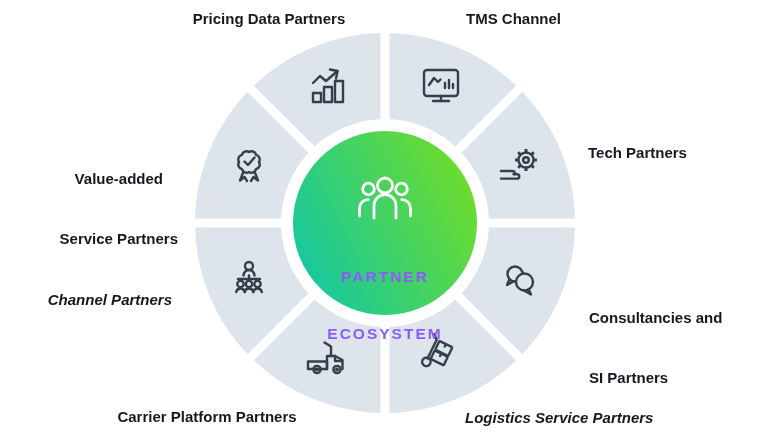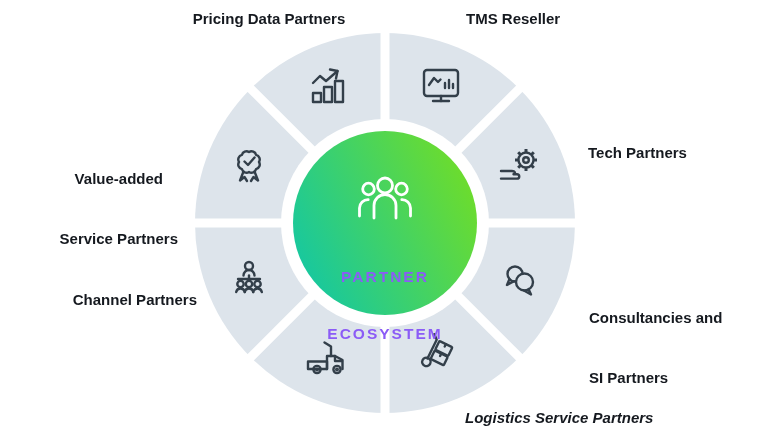--- a/index.html
+++ b/index.html
@@ -153,34 +153,35 @@
     </g>
   </svg>
 
   <div class="center-title">
     <div>PARTNER</div>
     <div>ECOSYSTEM</div>
   </div>
 
   <div class="label center-x" style="left:225px;top:9px;margin-left:44px;">Pricing Data Partners</div>
 
-  <div class="label" style="left:466px;top:9px;">TMS Reseller</div>
+  <div class="label" style="left:466px;top:9px;">TMS Channel</div>
 
   <div class="label right-al" style="right:590px;top:129px;">
     <div>Value-added</div>
     <div>Service Partners</div>
   </div>
 
   <div class="label" style="left:588px;top:143px;text-align:center;">Tech Partners</div>
 
-  <div class="label right-al" style="right:571px;top:250px;">
+  <div class="label right-al" style="right:596px;top:250px;font-style:italic;">
     <div>Channel Partners</div>
   </div>
 
   <div class="label" style="left:589px;top:268px;">
     <div>Consultancies and</div>
     <div>SI Partners</div>
   </div>
 
+  <div class="label center-x" style="left:207px;top:407px;">Carrier Platform Partners</div>
 
   <div class="label" style="left:465px;top:408px;font-style:italic;">Logistics Service Partners</div>
 
 </div>
 
 </body></html>

